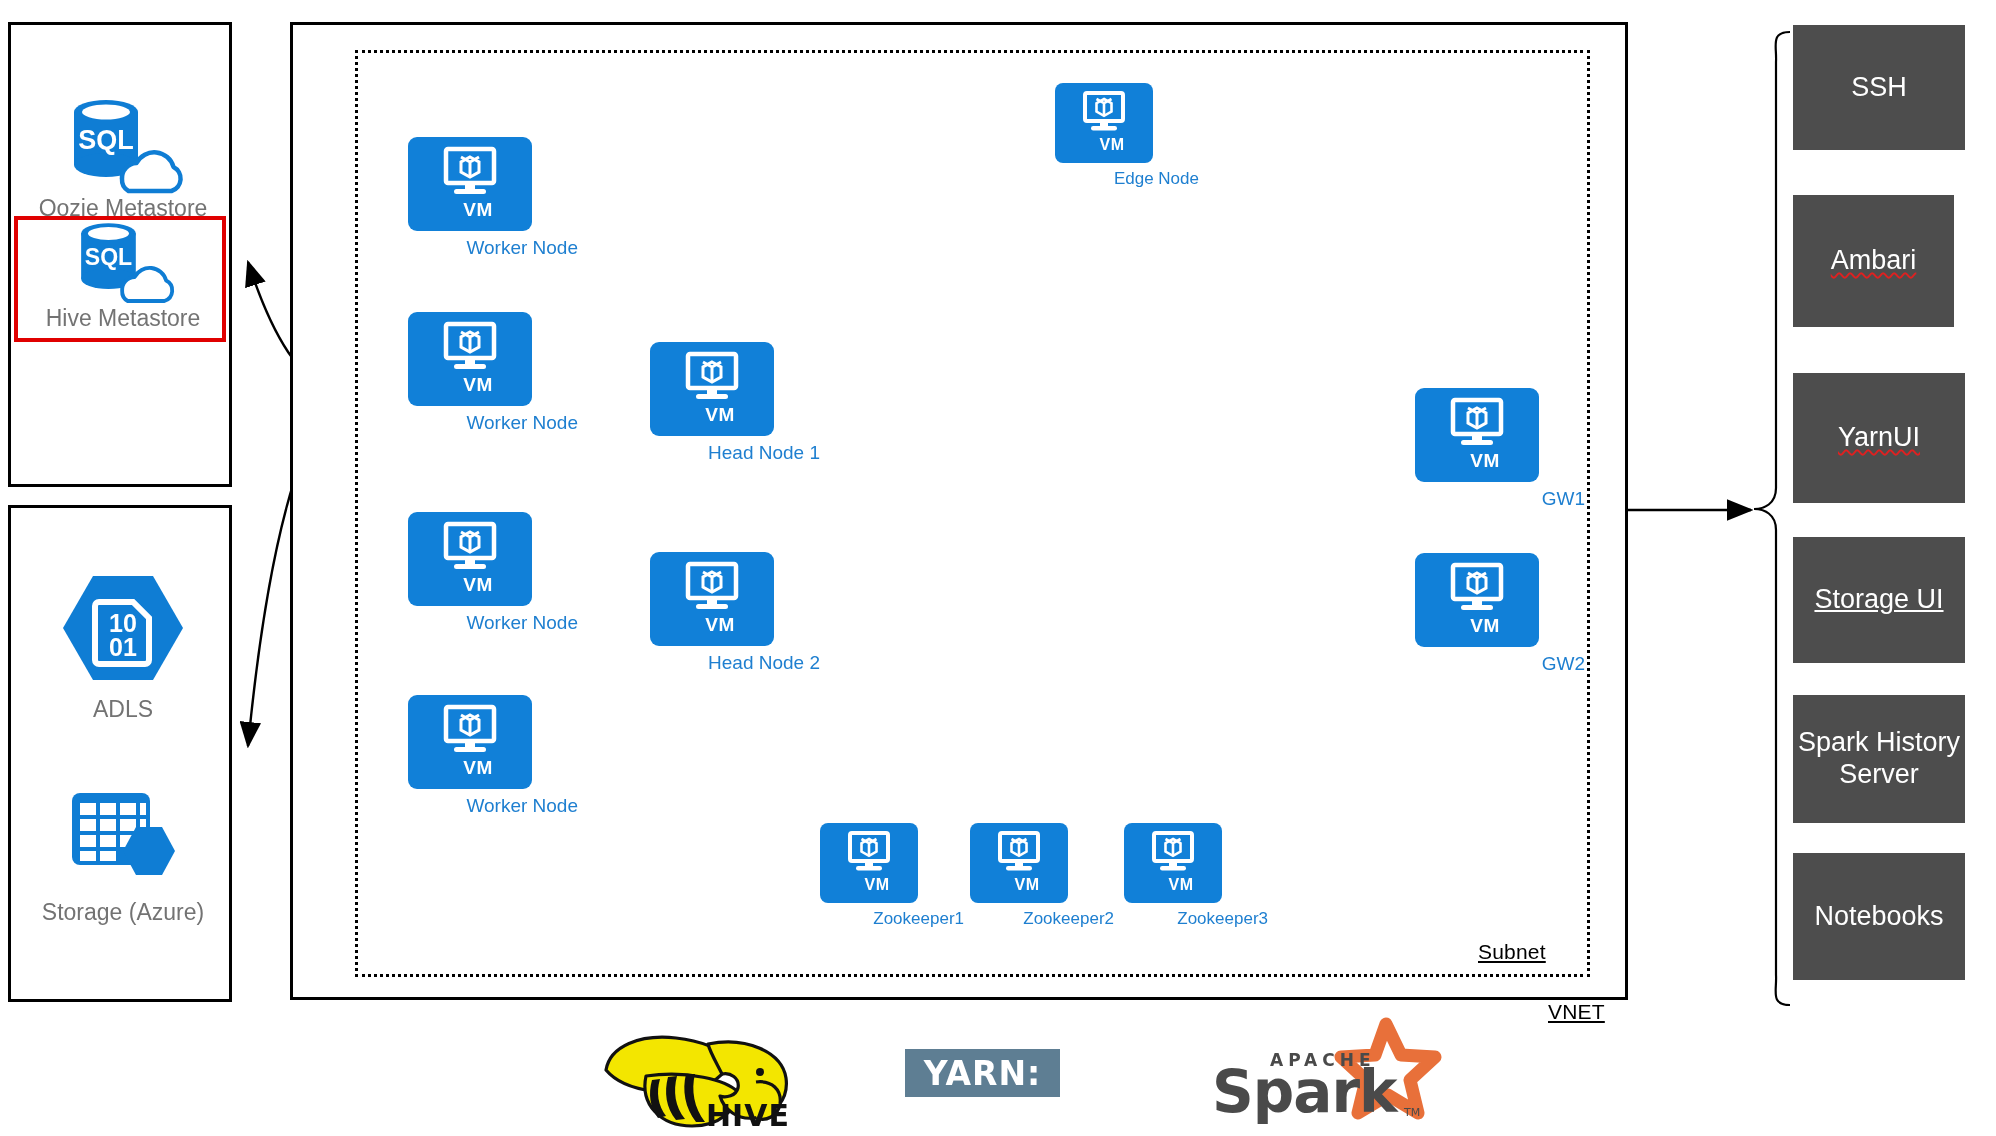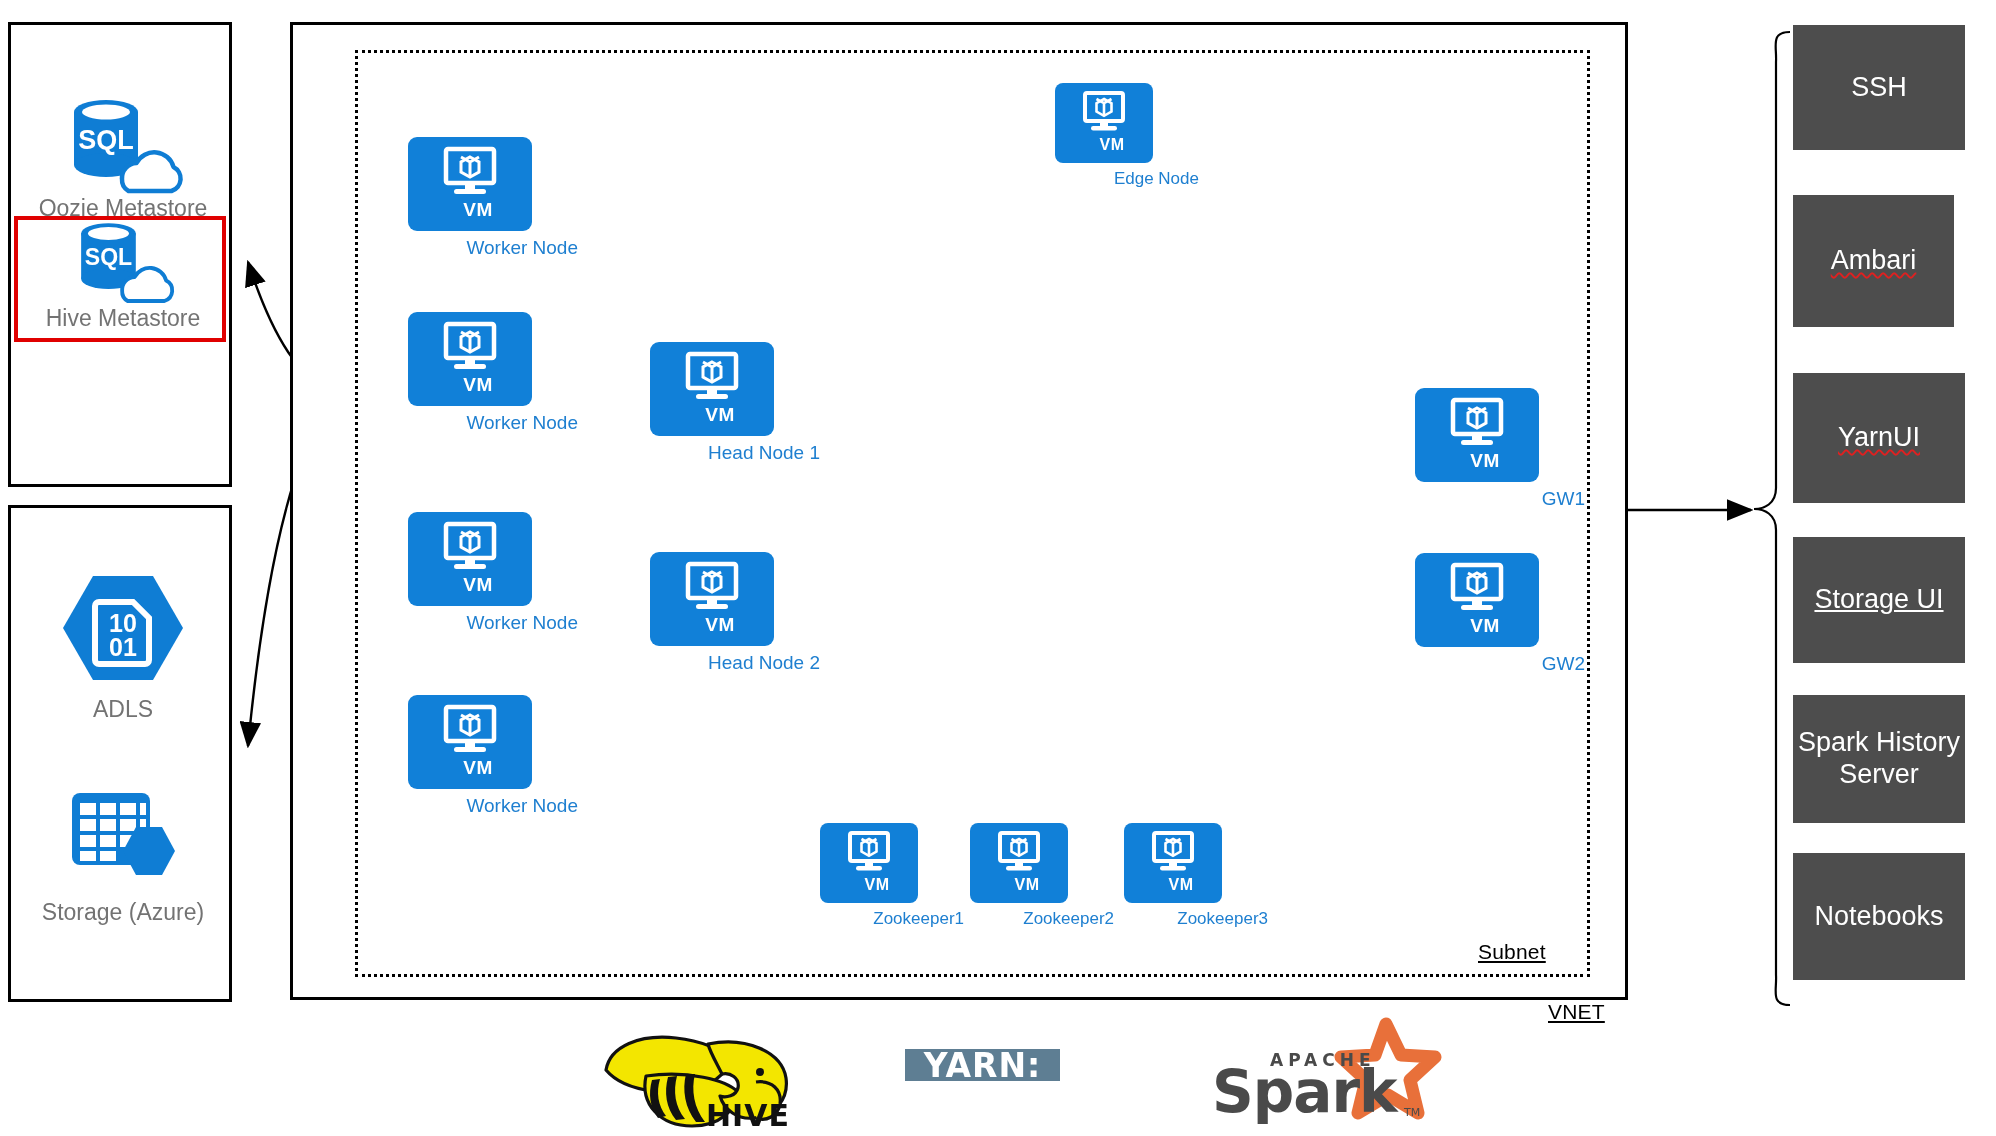--- a/index.html
+++ b/index.html
@@ -364,21 +364,21 @@
     <g fill="#111" stroke="none">
       <path d="M56,58 C52,72 54,86 62,96 L70,94 C62,84 60,70 64,57 z"></path>
       <path d="M72,55 C68,70 70,86 80,98 L89,97 C79,85 77,69 81,54 z"></path>
       <path d="M90,52 C86,68 89,86 100,100 L109,100 C98,86 95,68 99,52 z"></path>
       <circle cx="164" cy="50" r="4"></circle>
     </g>
     <text x="152" y="104" font-family="DejaVu Sans, sans-serif" font-size="30" font-weight="bold" fill="#111" text-anchor="middle" letter-spacing="1">HIVE</text>
   </svg>
 </div>
 
-<div class="yarnbox" style="left:905px;top:1049px;width:155px;height:32px;">
+<div class="yarnbox" style="left:905px;top:1049px;width:155px;height:48px;">
   <span class="yarntxt">YARN:</span>
 </div>
 
 <div class="logo" style="left:1208px;top:1020px;">
   <svg width="245" height="108" viewBox="0 0 245 108">
     <path d="M178,4 l15,31 l34,2 l-25,23 l8,33 l-30,-18 l-30,18 l8,-33 l-25,-23 l34,-2 z" fill="none" stroke="#E8703A" stroke-width="13" stroke-linejoin="round"></path>
     <text x="62" y="46" font-family="DejaVu Sans, sans-serif" font-size="17" font-weight="bold" fill="#4A4A4A" letter-spacing="5">APACHE</text>
     <text x="4" y="92" font-family="DejaVu Sans, sans-serif" font-size="58" font-weight="bold" fill="#4A4A4A" letter-spacing="-1">Spark</text>
     <text x="196" y="96" font-family="DejaVu Sans, sans-serif" font-size="11" fill="#4A4A4A">TM</text>
   </svg>

